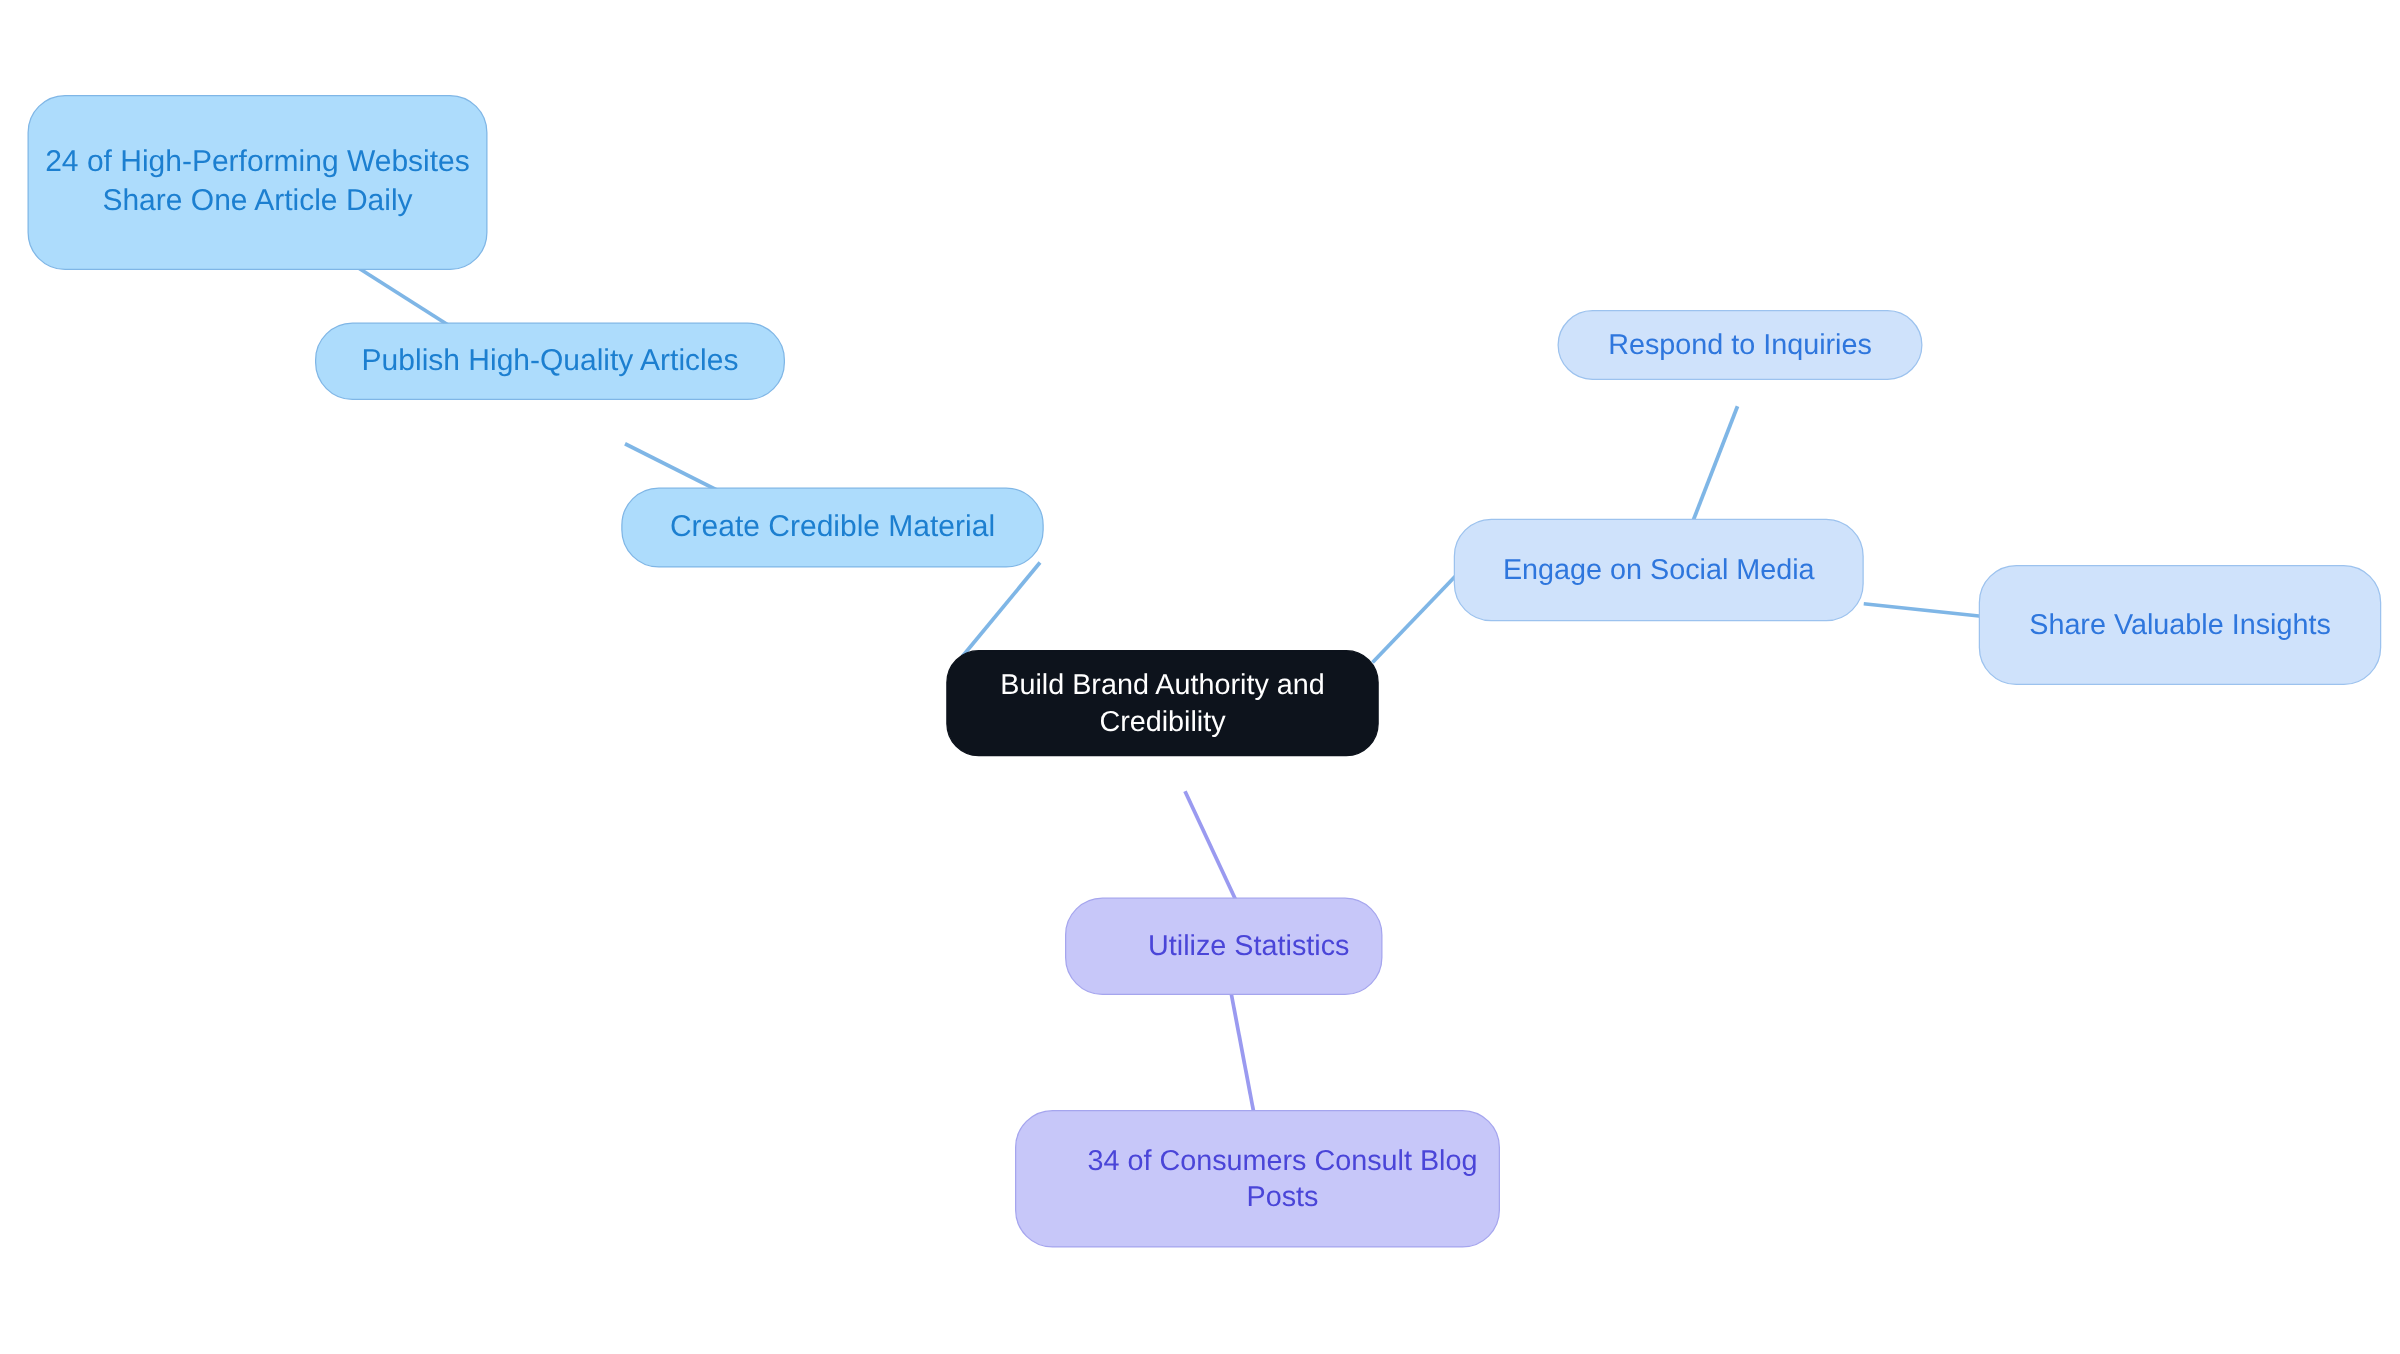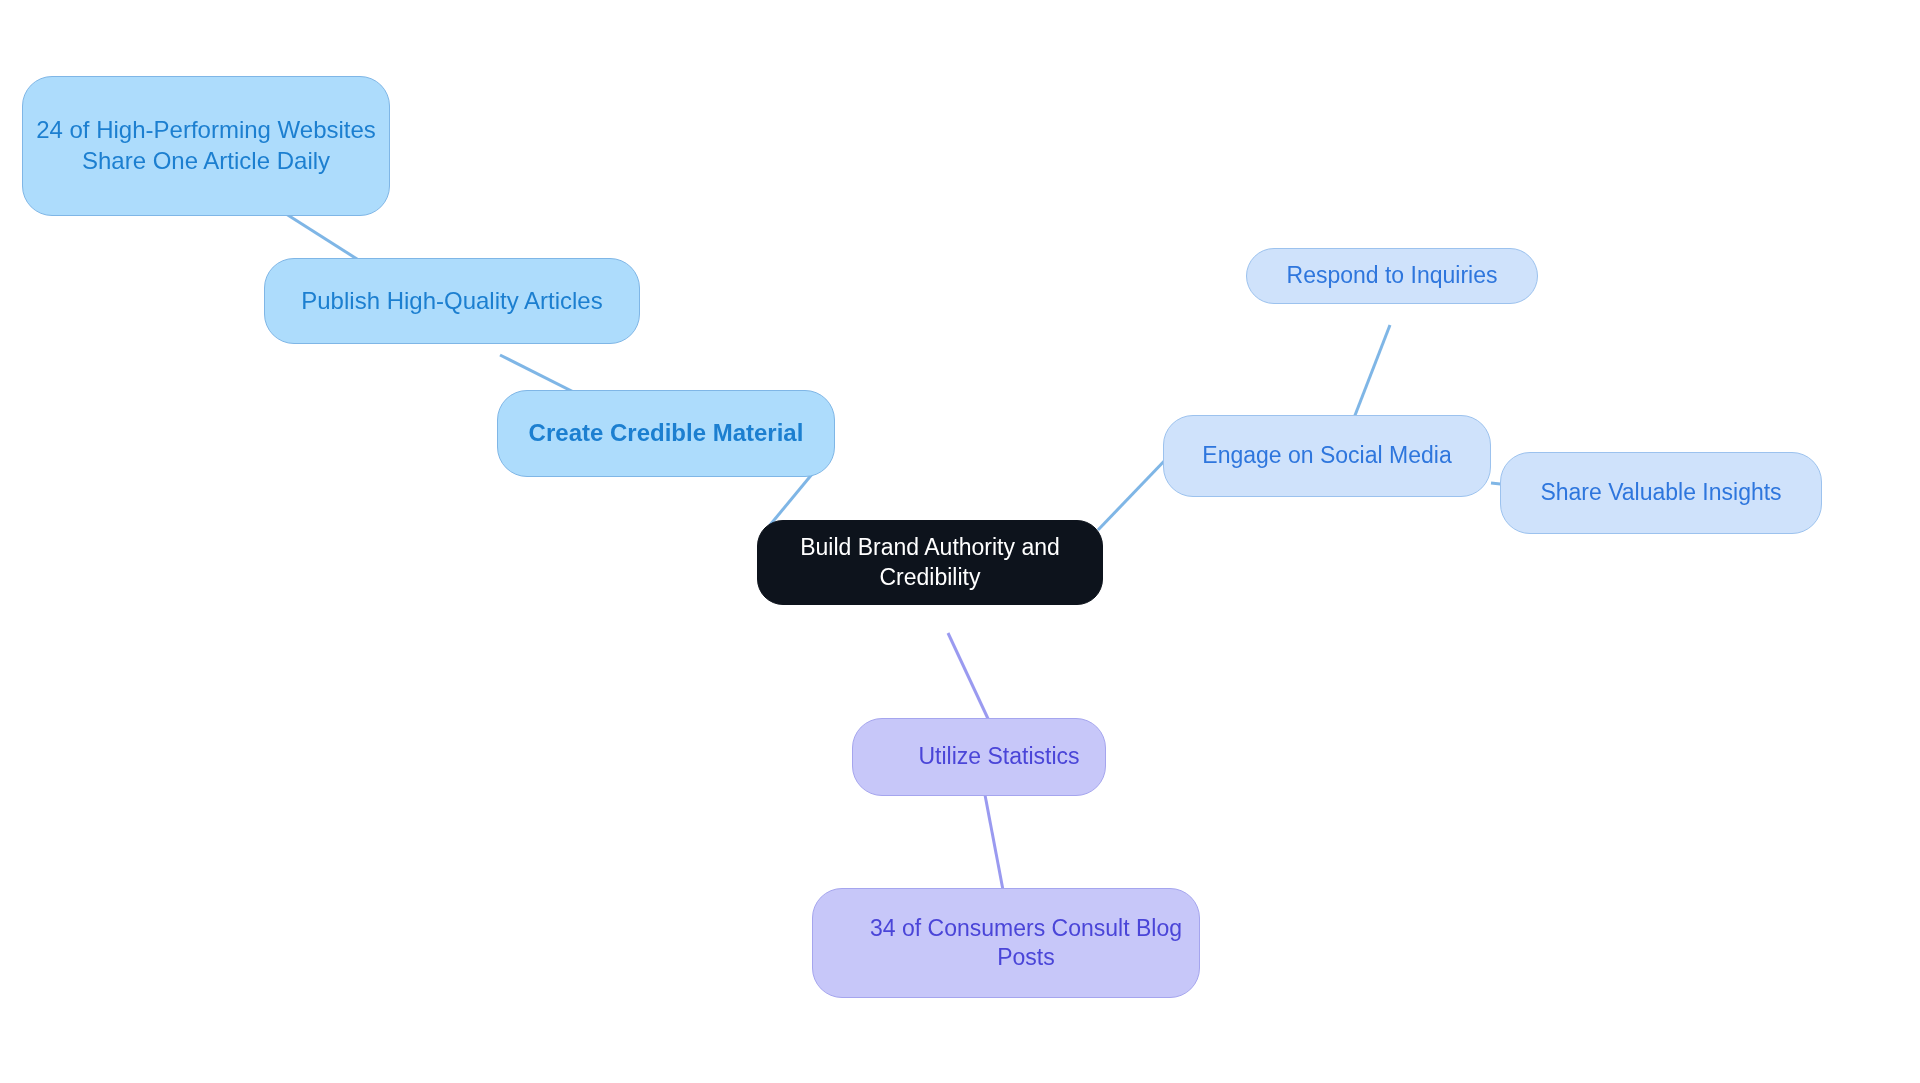--- a/index.html
+++ b/index.html
@@ -28,41 +28,41 @@
     <path d="M 1352 423 L 1390 325" stroke="#7FB6E6" stroke-width="3" fill="none"></path>
     <path d="M 1491 483 L 1585 493" stroke="#7FB6E6" stroke-width="3" fill="none"></path>
     <path d="M 948 633 L 990 723" stroke="#9A9AF0" stroke-width="3" fill="none"></path>
     <path d="M 985 795 L 1003 890" stroke="#9A9AF0" stroke-width="3" fill="none"></path>
   </svg>
 
   <div class="node n-blue s24" style="left:22px;top:76px;width:368px;height:140px;">
     <span>24 of High-Performing Websites Share One Article Daily</span>
   </div>
 
-  <div class="node n-blue s24" style="left:264px;top:258px;width:376px;height:86px;align-items:center;">
+  <div class="node n-blue s24" style="left:252px;top:258px;width:376px;height:62px;align-items:center;">
     <span>Publish High-Quality Articles</span>
   </div>
 
-  <div class="node n-blue s24" style="left:497px;top:390px;width:338px;height:87px;font-weight:bold;">
+  <div class="node n-blue s24" style="left:497px;top:390px;width:338px;height:64px;">
     <span>Create Credible Material</span>
   </div>
 
   <div class="node n-root s23" style="left:757px;top:520px;width:346px;height:85px;">
     <span>Build Brand Authority and Credibility</span>
   </div>
 
   <div class="node n-paleblue s23" style="left:1246px;top:248px;width:292px;height:56px;">
     <span>Respond to Inquiries</span>
   </div>
 
   <div class="node n-paleblue s23" style="left:1163px;top:415px;width:328px;height:82px;">
     <span>Engage on Social Media</span>
   </div>
 
-  <div class="node n-paleblue s23" style="left:1500px;top:452px;width:322px;height:82px;">
+  <div class="node n-paleblue s23" style="left:1583px;top:452px;width:322px;height:96px;">
     <span>Share Valuable Insights</span>
   </div>
 
   <div class="node n-purple s23" style="left:852px;top:718px;width:254px;height:78px;">
     <span>Utilize Statistics</span>
   </div>
 
   <div class="node n-purple s23" style="left:812px;top:888px;width:388px;height:110px;">
     <span>34 of Consumers Consult Blog Posts</span>
   </div>

